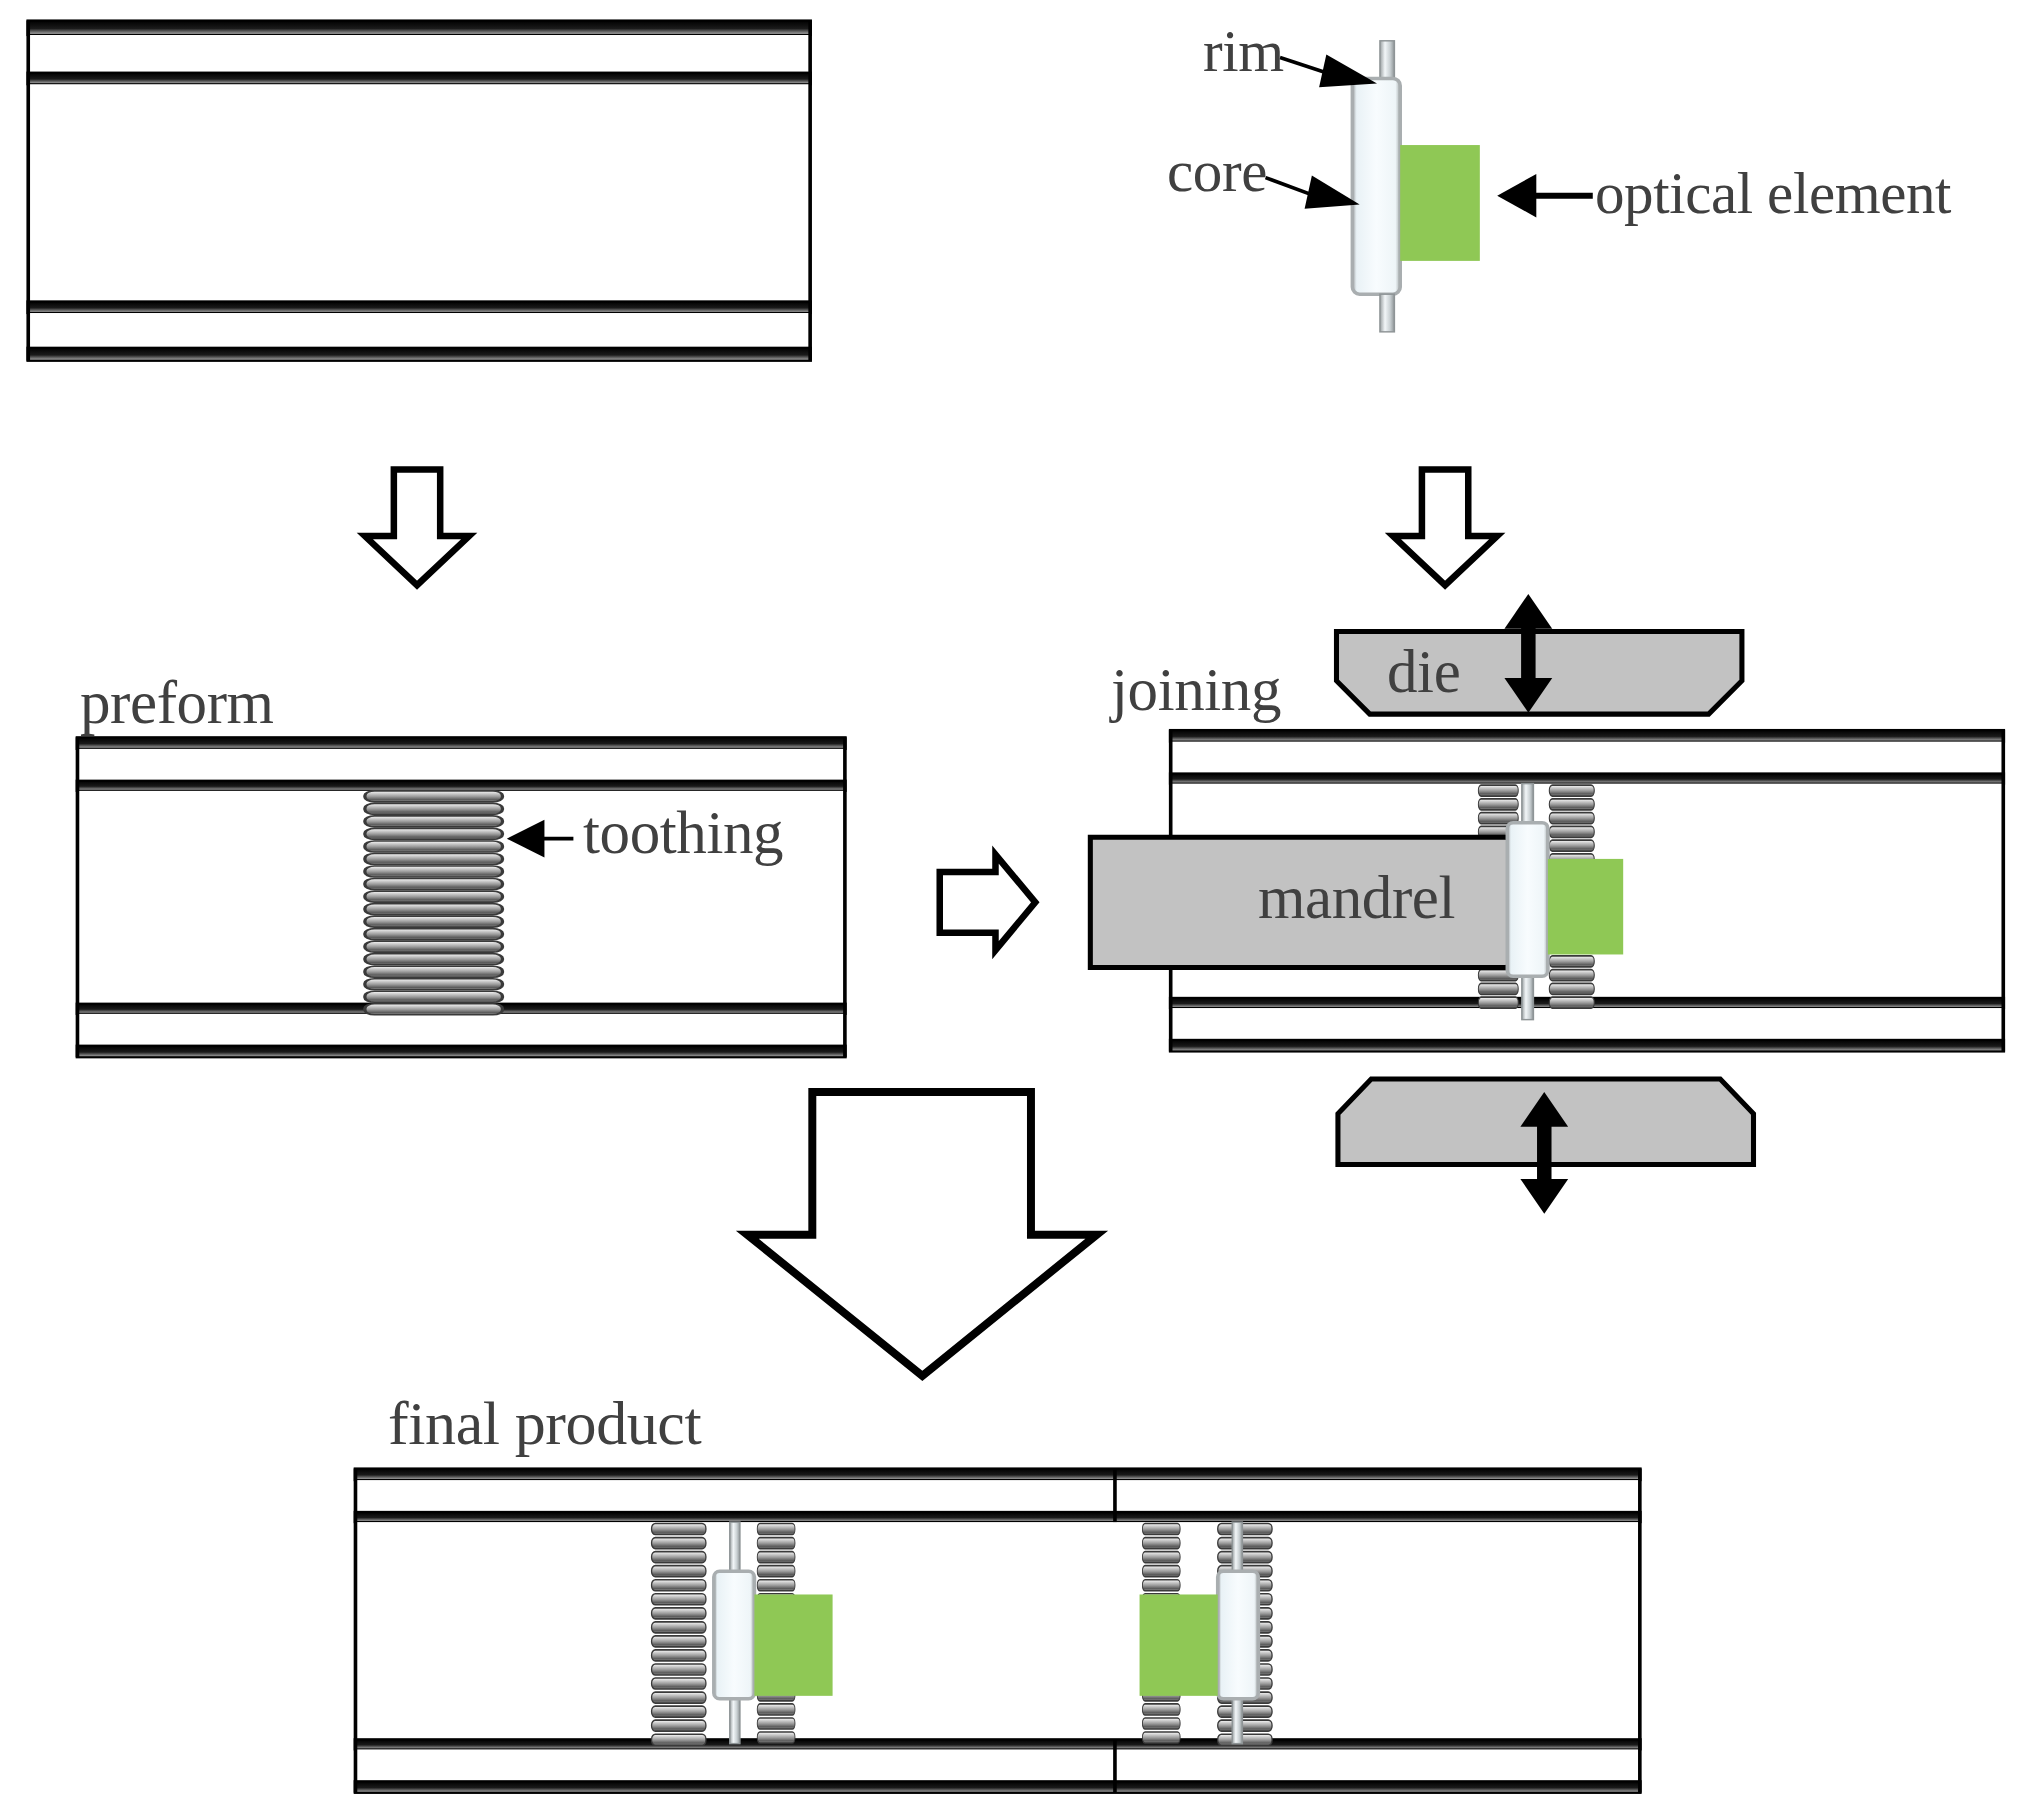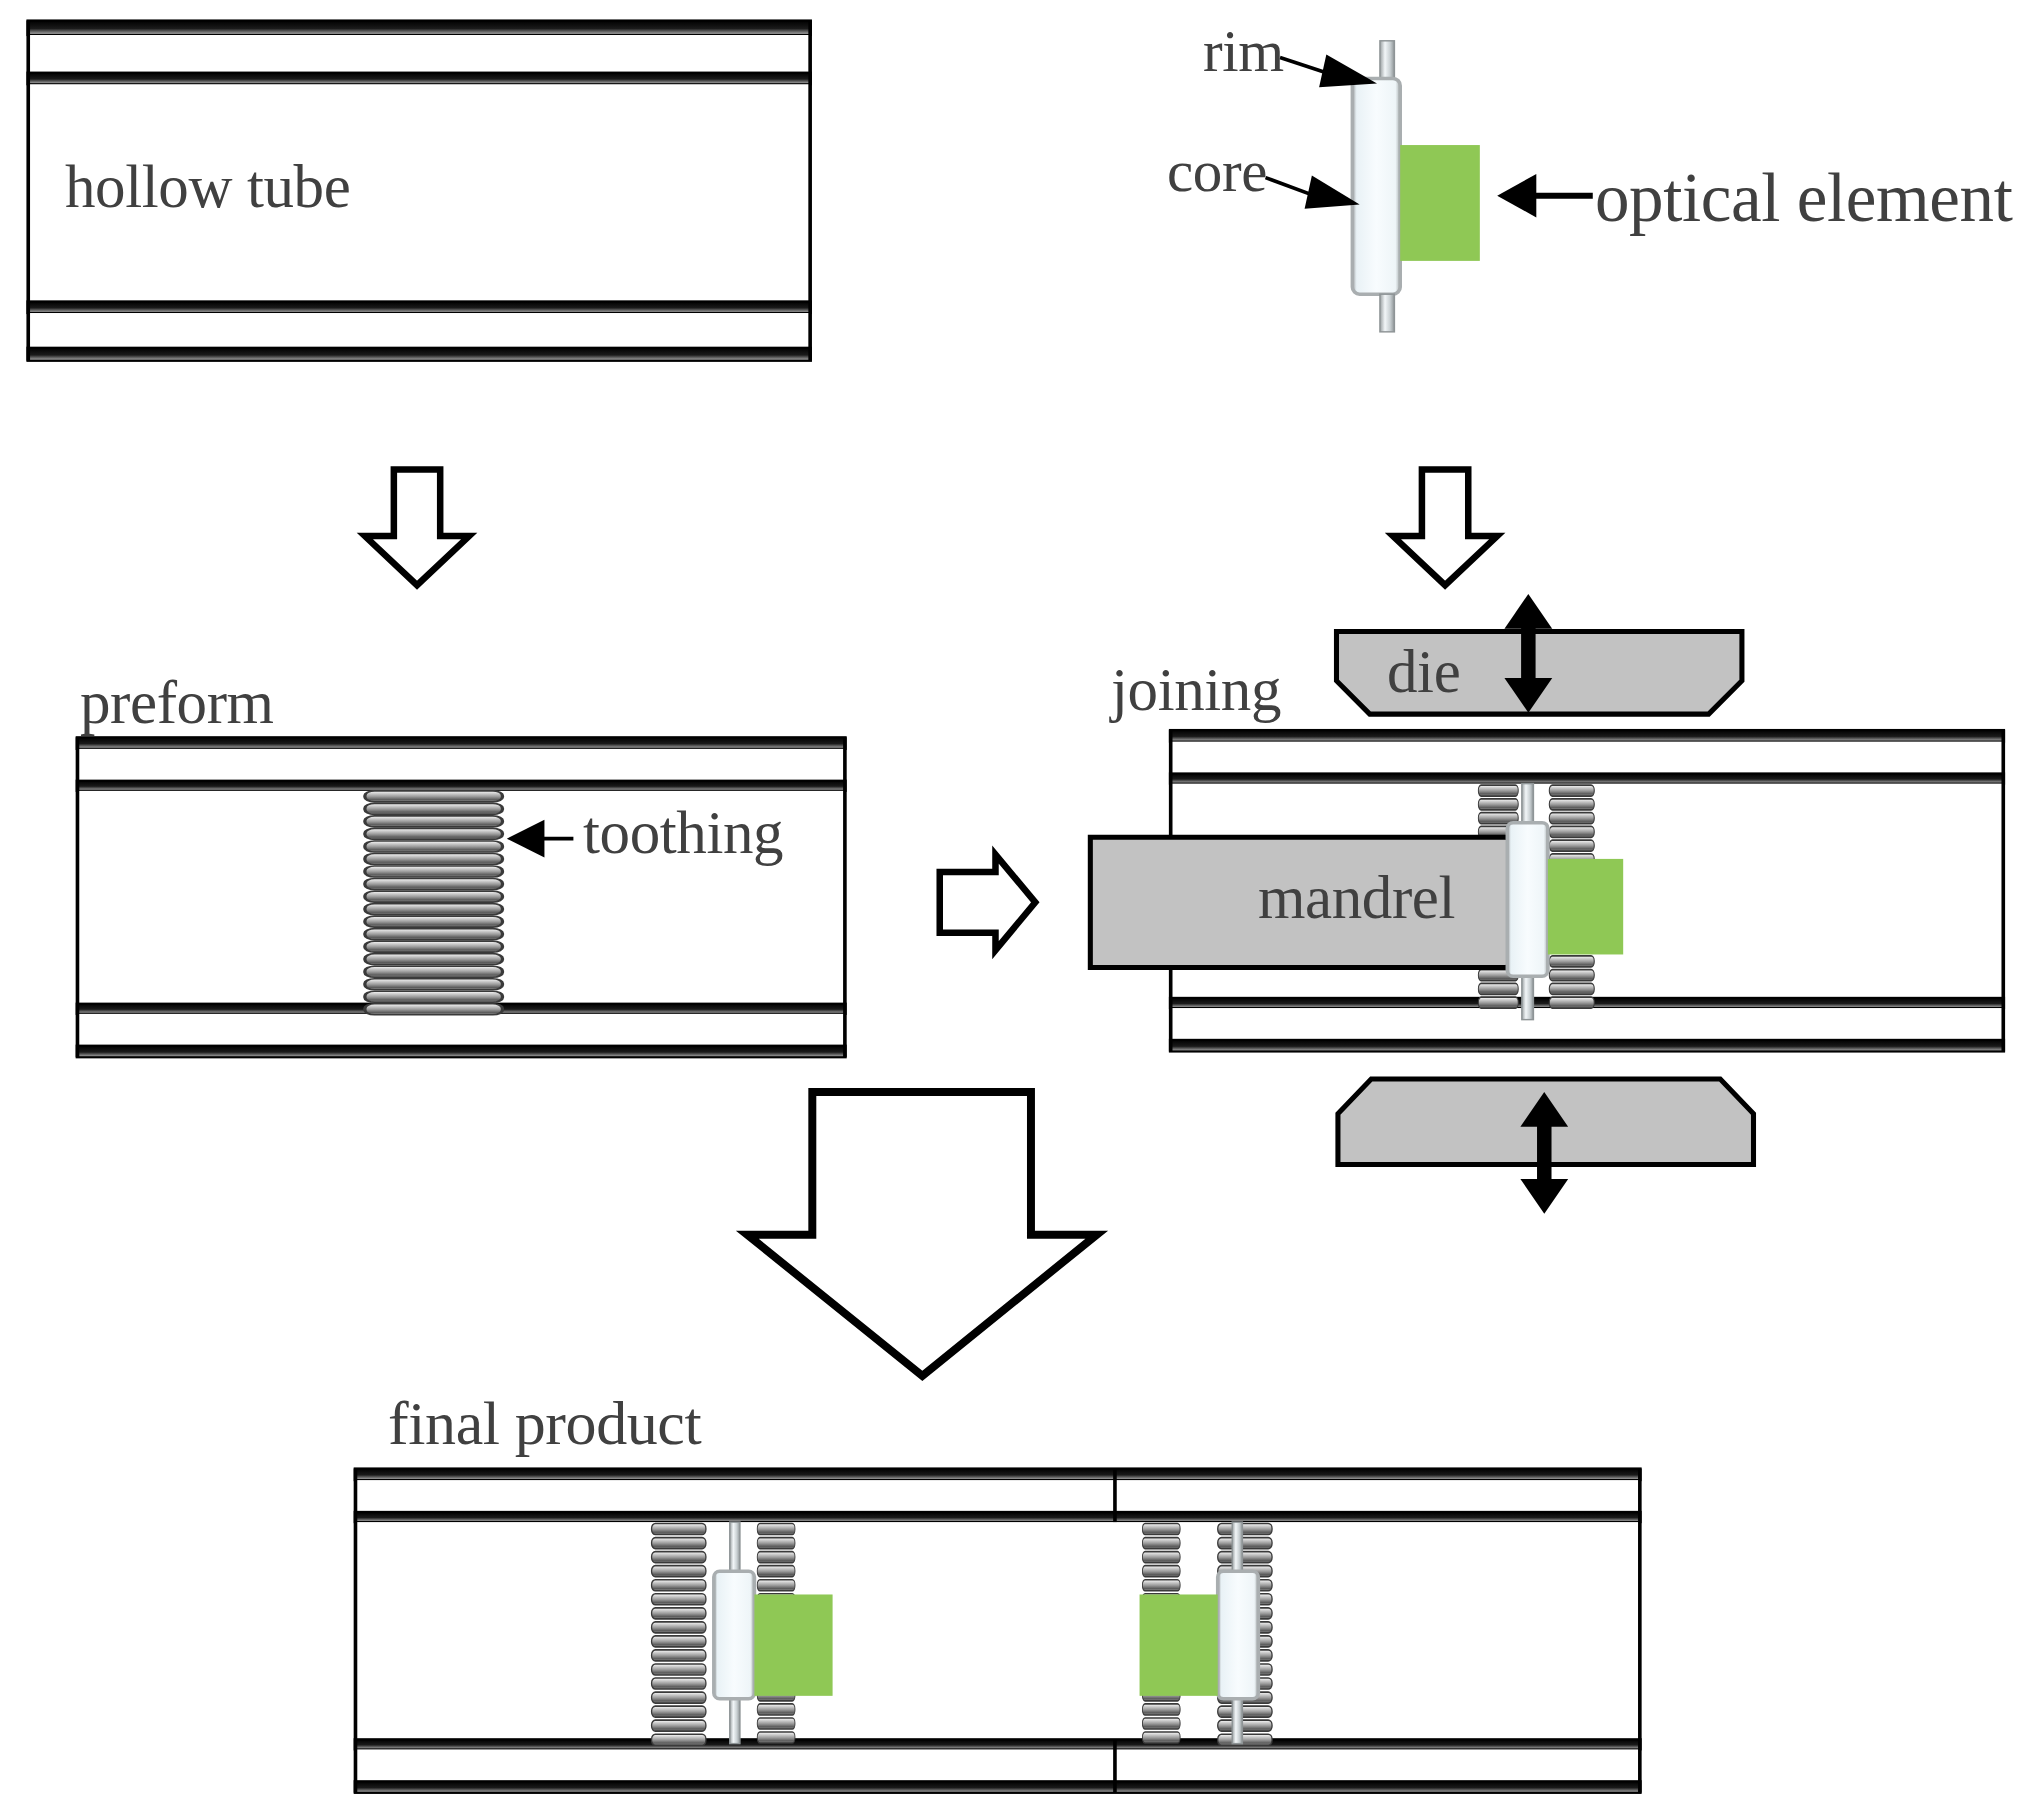--- a/index.html
+++ b/index.html
@@ -373,27 +373,26 @@
 
       <rect x="1574" y="2202" width="108" height="140" fill="#8fc855" stroke="none"></rect>
     </g>
 
     <line x1="1540" y1="2028" x2="1540" y2="2102" stroke="#000" stroke-width="5"></line>
     <line x1="1540" y1="2402" x2="1540" y2="2476" stroke="#000" stroke-width="5"></line>
   </g>
 
 </svg>
 
-<div class="lbl" style="left:65px;  top:156px;  font-size:61px;">hollow tube</div>
 
 <div class="lbl" style="left:1203px; top:22px;  font-size:59px;">rim</div>
 
 <div class="lbl" style="left:1167px; top:142px; font-size:59px;">core</div>
 
-<div class="lbl" style="left:1595px; top:164px; font-size:69px;">optical element</div>
+<div class="lbl" style="left:1595px; top:164px; font-size:59px;">optical element</div>
 
 
 <div class="lbl" style="left:80px;  top:672px; font-size:61px;">preform</div>
 
 <div class="lbl" style="left:583px;  top:802px; font-size:61px;">toothing</div>
 
 <div class="lbl" style="left:1111px; top:659px; font-size:61px;">joining</div>
 
 <div class="lbl" style="left:1387px; top:641px; font-size:61px;">die</div>
 

